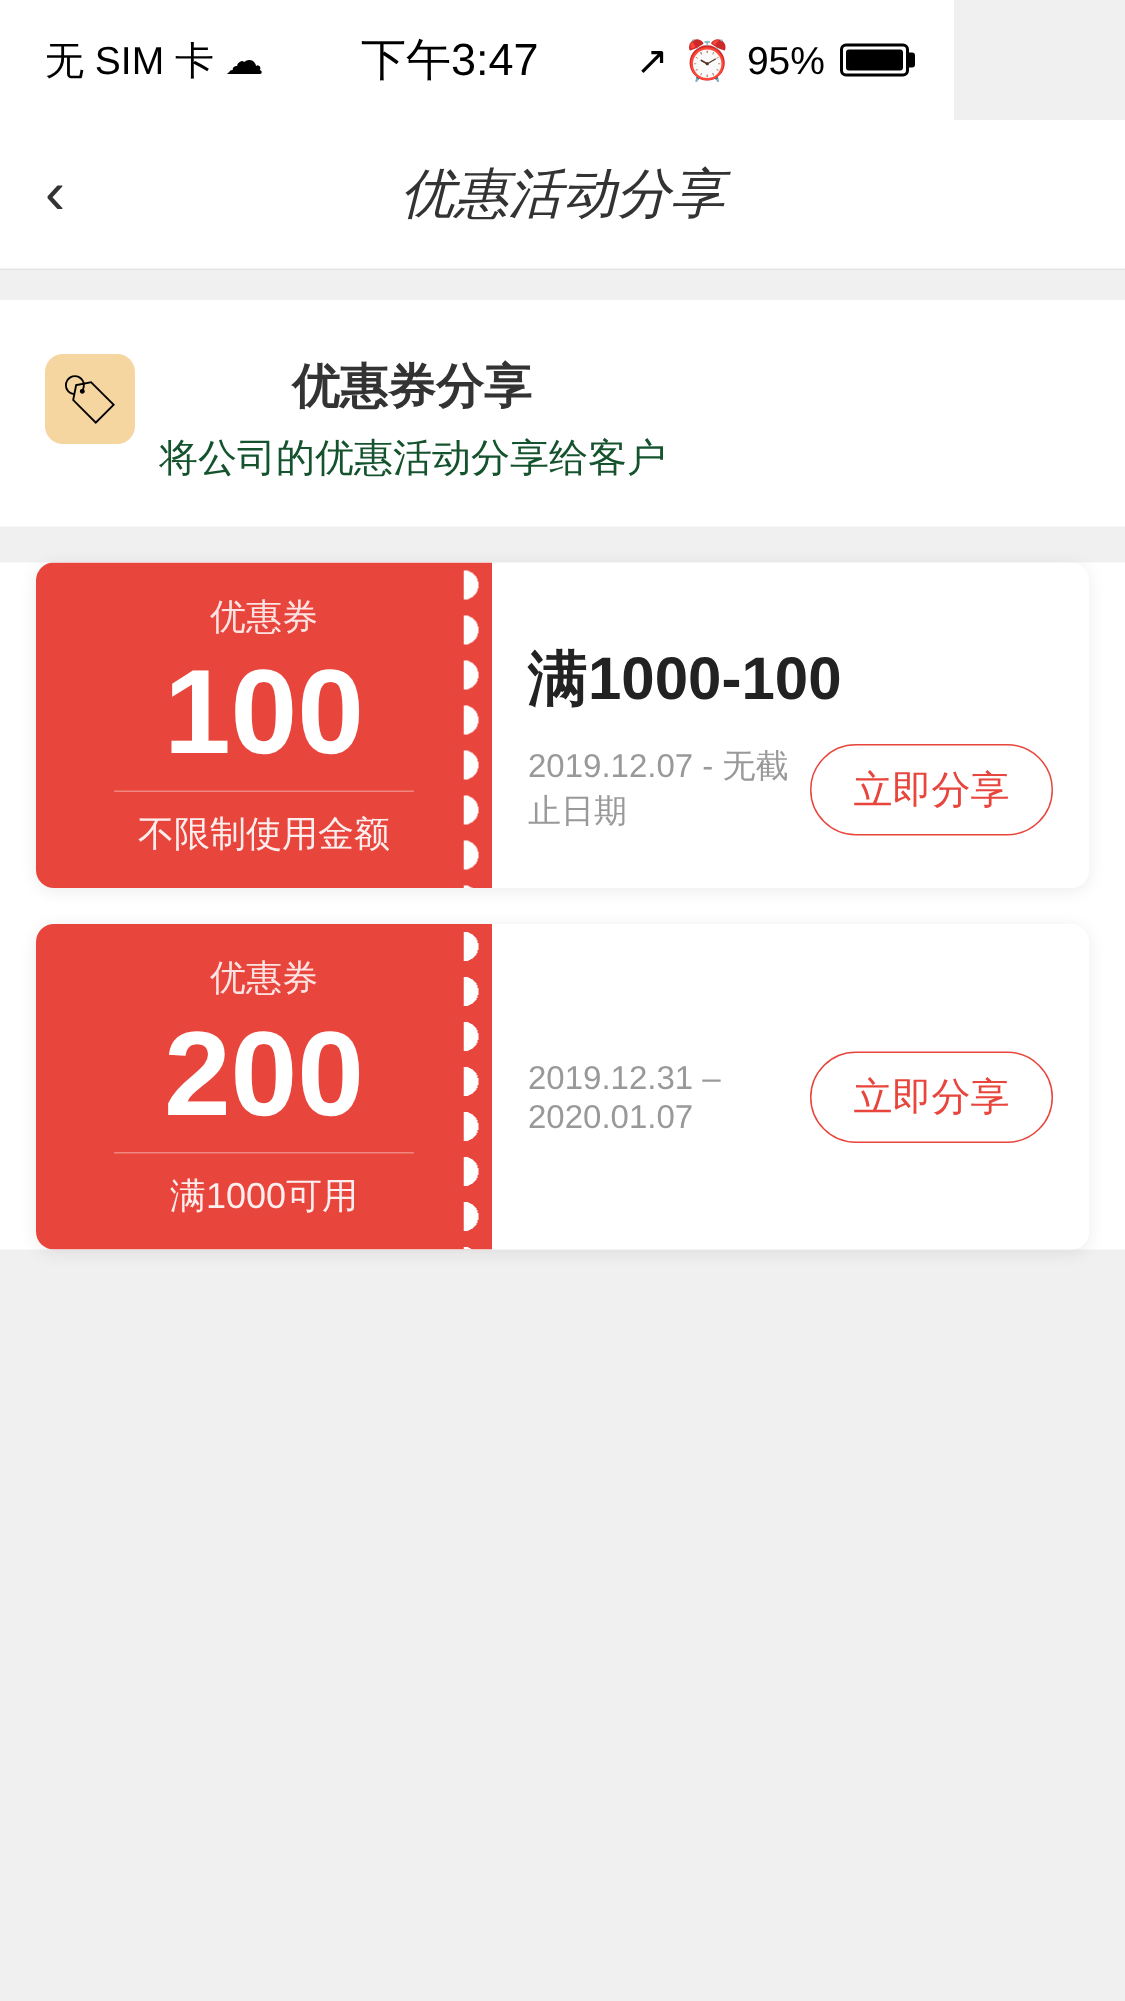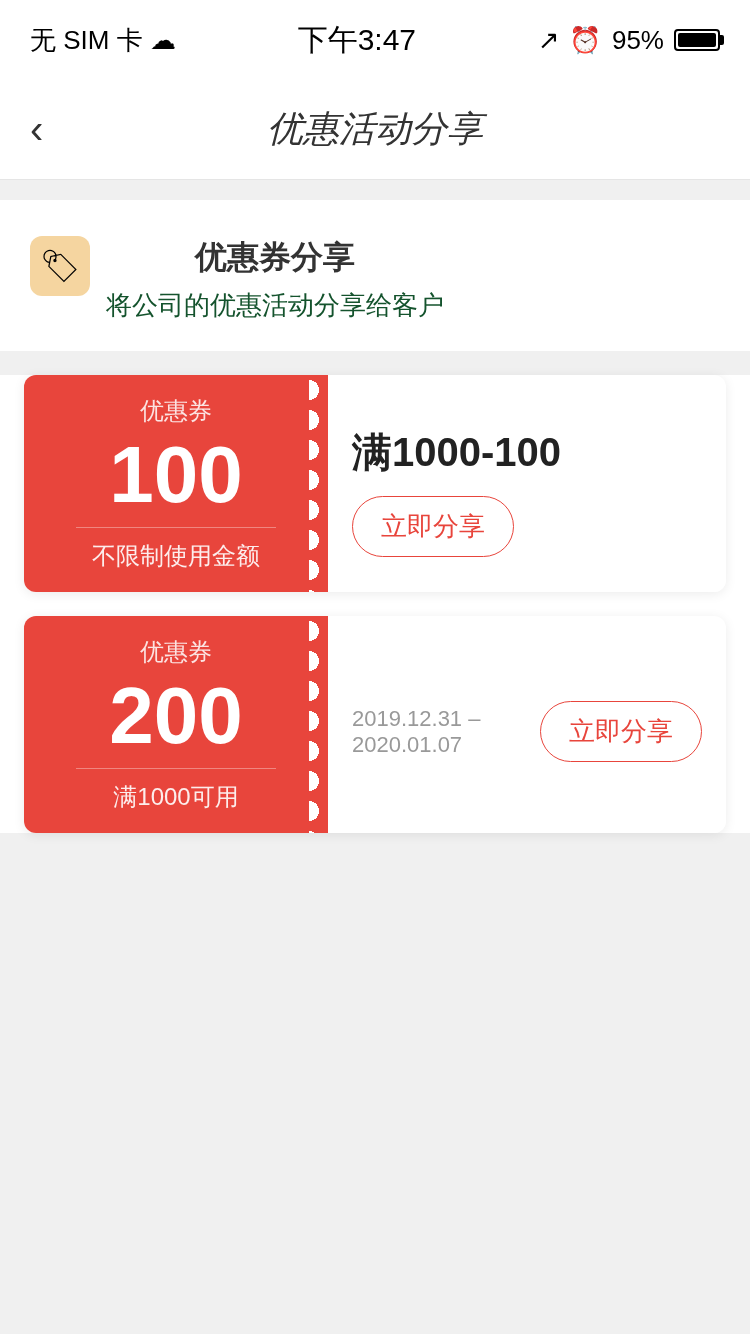--- a/index.html
+++ b/index.html
@@ -7,21 +7,21 @@
     body {
       width: 750px;
       min-height: 1334px;
       background: #f0f0f0;
       font-family: -apple-system, "PingFang SC", "Helvetica Neue", sans-serif;
       font-size: 28px;
     }
 
     
     .status-bar {
-      width: 750px;
+      width: 636px;
       height: 80px;
       background: #fff;
       display: flex;
       align-items: center;
       justify-content: space-between;
       padding: 0 30px;
       font-size: 26px;
       font-weight: 500;
     }
     .status-left {
@@ -276,20 +276,21 @@
 <div class="coupon-item">
       <div class="coupon-left">
         <div class="coupon-type">优惠券</div>
         <div class="coupon-amount">100</div>
         <div class="coupon-divider"></div>
         <div class="coupon-condition">不限制使用金额</div>
       </div>
       <div class="coupon-right">
         <div class="coupon-name">满1000-100</div>
         <div class="coupon-footer">
+          <span class="coupon-date">2019.12.07 - 无截止日期</span>
           <button class="share-btn">立即分享</button>
         </div>
       </div>
     </div>
     <div class="coupon-item">
       <div class="coupon-left">
         <div class="coupon-type">优惠券</div>
         <div class="coupon-amount">200</div>
         <div class="coupon-divider"></div>
         <div class="coupon-condition">满1000可用</div>

